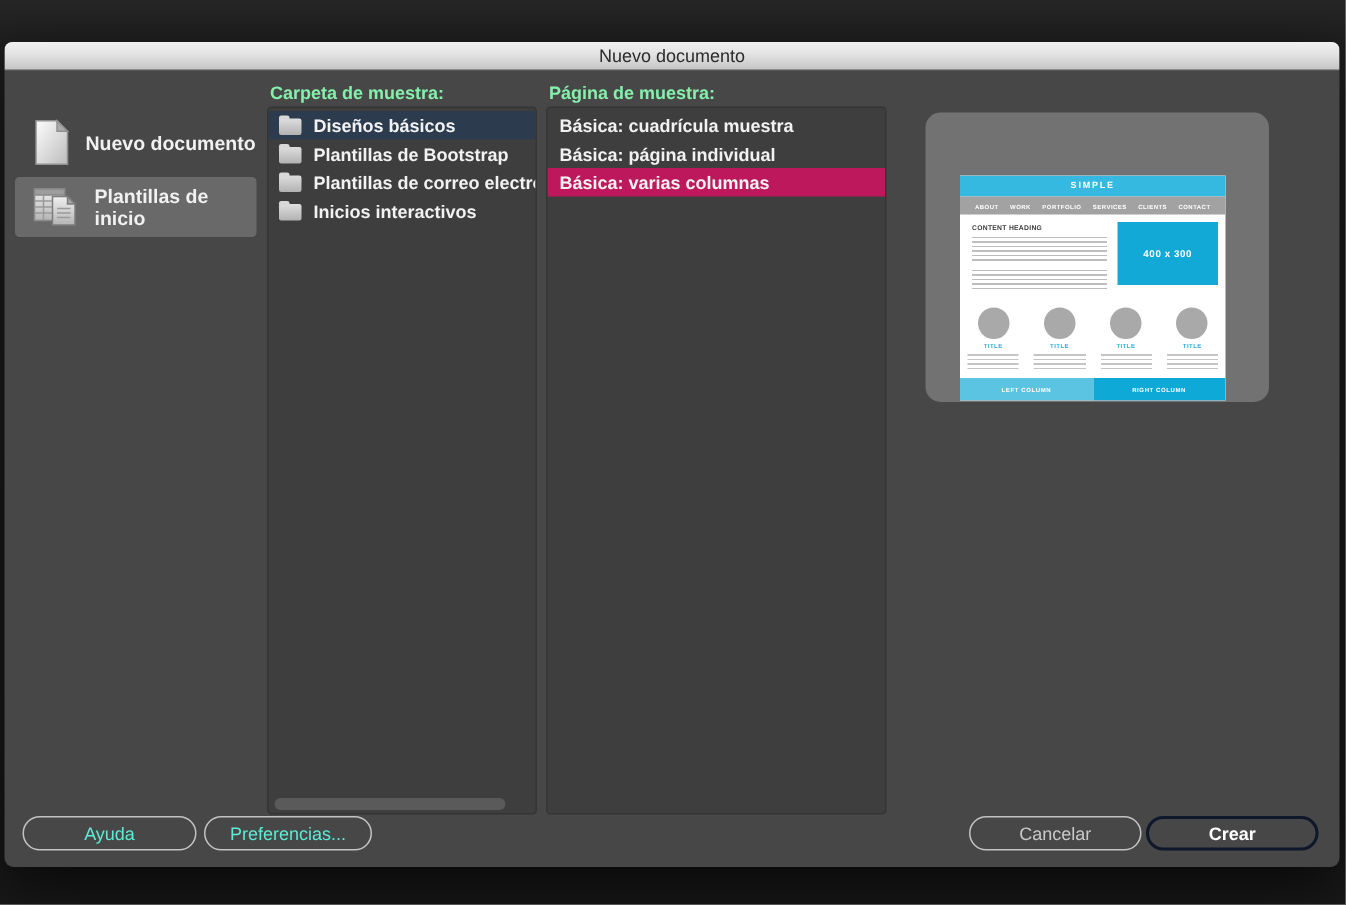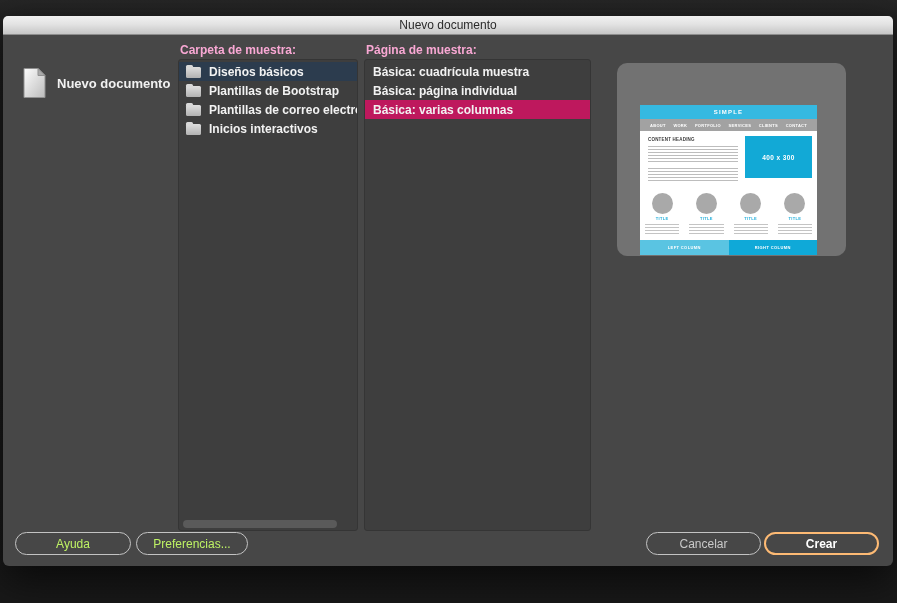--- a/index.html
+++ b/index.html
@@ -4,41 +4,41 @@
 <style>
   html,body{margin:0;padding:0;}
   body{
     width:897px;height:603px;position:relative;overflow:hidden;
     background:linear-gradient(#262626 0px,#1e1e1e 30px,#191919 100%);
     font-family:"Liberation Sans","DejaVu Sans",sans-serif;
     -webkit-font-smoothing:antialiased;
   }
   
   .dialog{
-    position:absolute;left:3px;top:16px;width:890px;height:550px;
+    position:absolute;left:3px;top:28px;width:890px;height:550px;
     background:#474747;border-radius:6px;
     box-shadow:0 14px 40px rgba(0,0,0,.65);
   }
   .titlebar{
     position:absolute;left:0;top:0;right:0;height:18px;
     background:linear-gradient(#f1f1f1,#e3e3e3 45%,#c6c6c6);
     border-radius:5px 5px 0 0;border-bottom:1px solid #8d8d8d;
     text-align:center;font-size:12px;line-height:18px;color:#2b2b2b;
   }
   
   .side-item{
     position:absolute;left:7px;width:161px;height:40px;
     display:flex;align-items:center;gap:9px;padding-left:11px;box-sizing:border-box;
     border-radius:3px;color:#f1f1f1;font-size:13px;font-weight:600;cursor:default;
   }
   .side-item.sel{background:#696969;}
   .side-item .ic{flex:0 0 auto;display:flex;}
   
   .col-header{
-    position:absolute;top:27px;font-size:12px;font-weight:600;color:#f9a8d4;
+    position:absolute;top:27px;font-size:12px;font-weight:600;color:#86efac;
   }
   .panel{
     position:absolute;top:43px;height:472px;background:#3e3e3e;
     border:1px solid #353535;border-radius:3px;box-sizing:border-box;overflow:hidden;
   }
   .panel.mid{left:175px;width:180px;}
   .panel.right{left:361px;width:227px;}
   .row{
     height:19px;display:flex;align-items:center;gap:8px;
     padding:0 4px 0 7px;font-size:12px;font-weight:600;color:#f2f2f2;
@@ -81,28 +81,28 @@
   .dot{width:21px;height:21px;border-radius:50%;background:#a9a9a9;margin:0 auto;}
   .ctitle{text-align:center;font-size:4px;color:#29b1dc;margin-top:2px;letter-spacing:.3px;}
   .clines{height:12px;margin-top:3px;
     background:repeating-linear-gradient(#c4c4c4 0 1px,transparent 1px 3px);}
   .t-footer{position:absolute;left:0;bottom:0;width:100%;height:15px;display:flex;color:#fff;font-size:4px;letter-spacing:.4px;}
   .t-footer .fl{flex:1;background:#5ac4e2;display:flex;align-items:center;justify-content:center;}
   .t-footer .fr{flex:1;background:#0fa9d8;display:flex;align-items:center;justify-content:center;}
   
   .btn{
     position:absolute;top:516px;height:23px;border-radius:12px;
-    border:1px solid #c3c3c3;background:transparent;color:#bef264;
+    border:1px solid #c3c3c3;background:transparent;color:#5eead4;
     font-size:12px;font-family:inherit;display:flex;align-items:center;justify-content:center;
     box-sizing:border-box;cursor:default;
   }
   .btn.help{left:12px;width:116px;}
   .btn.prefs{left:133px;width:112px;}
   .btn.cancel{left:643px;width:115px;color:#c9c9c9;}
-  .btn.create{left:761px;width:115px;border:2px solid #fdba74;color:#ffffff;font-weight:bold;}
+  .btn.create{left:761px;width:115px;border:2px solid #0f172a;color:#ffffff;font-weight:bold;}
 </style>
 </head>
 <body>
 
 <div class="dialog">
 
   <div class="titlebar">
     <span>Nuevo documento</span>
   </div>
 
@@ -115,20 +115,39 @@
               <stop offset="1" stop-color="#bcbcbc"></stop>
             </linearGradient>
           </defs>
         <path d="M3 1.5 h14 l7 7 v22 h-21 z" fill="url(#pg)" stroke="#909090"></path>
         <path d="M17 1.5 l7 7 h-7 z" fill="#aaaaaa" stroke="#909090"></path>
       </svg>
     </span>
     <span>Nuevo documento</span>
   </div>
 
+  <div class="side-item sel" style="top:90px;">
+    <span class="ic">
+      <svg width="33" height="33" viewBox="0 0 33 33">
+        <defs>
+            <linearGradient id="tg" x1="0" y1="0" x2="0" y2="1">
+          <stop offset="0" stop-color="#efefef"></stop>
+              <stop offset="1" stop-color="#b5b5b5"></stop>
+            </linearGradient>
+          </defs>
+        <rect x="2" y="4" width="20" height="21" fill="url(#tg)" stroke="#8a8a8a"></rect>
+        <rect x="2" y="4" width="20" height="4" fill="#9d9d9d" stroke="#8a8a8a"></rect>
+        <path d="M2 12 h20 M2 16 h20 M2 20 h20 M8 8 v17 M15 8 v17" stroke="#9a9a9a" stroke-width="1" fill="none"></path>
+        <path d="M14 9 h10 l5 5 v14 h-15 z" fill="url(#tg)" stroke="#7d7d7d"></path>
+        <path d="M24 9 l5 5 h-5 z" fill="#a5a5a5" stroke="#7d7d7d"></path>
+        <path d="M17 17 h9 M17 20 h9 M17 23 h9" stroke="#9a9a9a" stroke-width="1"></path>
+      </svg>
+    </span>
+    <span>Plantillas de inicio</span>
+  </div>
 
 
   <div class="col-header" style="left:177px;">Carpeta de muestra:</div>
   <div class="panel mid">
     <div style="height:2px;"></div>
     <div class="row sel">
       <span class="folder"></span>
       <span>Diseños básicos</span>
     </div>
     <div class="row">

